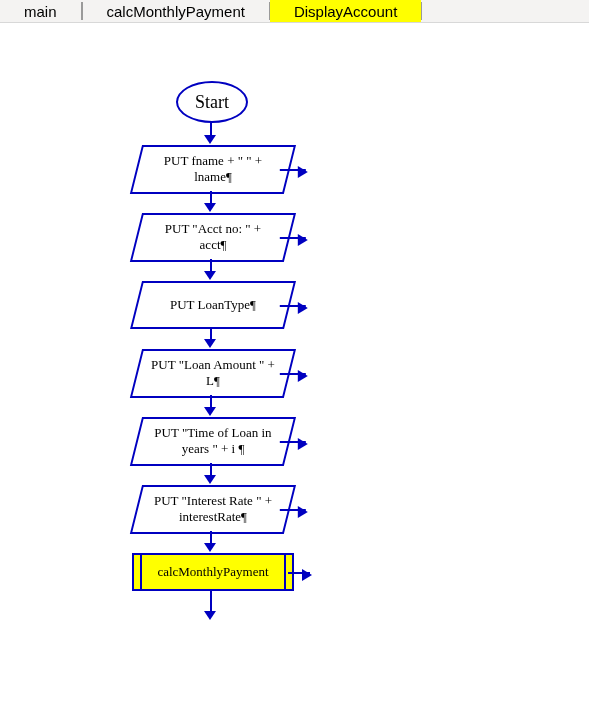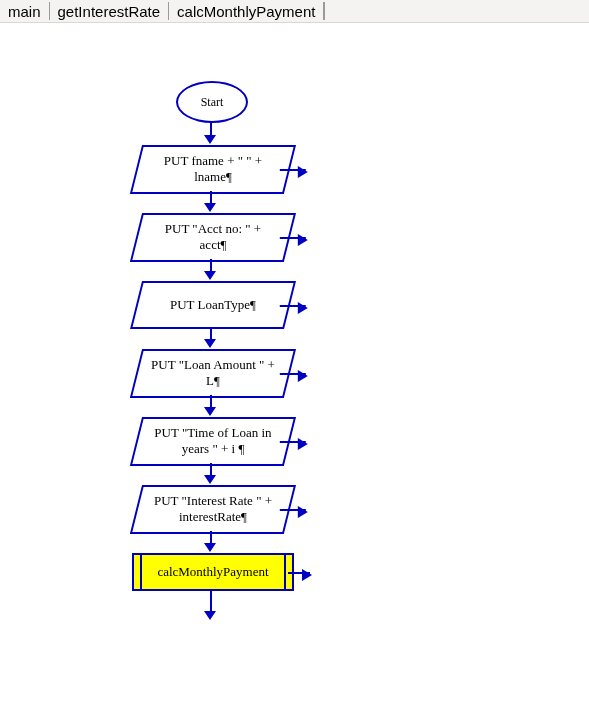--- a/index.html
+++ b/index.html
@@ -1,28 +1,28 @@
 <!DOCTYPE html>
 <html><head>
 <meta charset="utf-8">
 <style>
   html,body{margin:0;padding:0;background:#fff;font-family:"Times New Roman",serif;font-size:14px;color:#000}
   .page{width:589px;height:711px;position:relative}
   
   .tabs{display:flex;align-items:stretch;height:22px;background:#f4f3f2;border-bottom:1px solid #d8d8d8;font-family:Arial,Helvetica,sans-serif;font-size:15px}
-  .tab{padding:0 8px;display:flex;align-items:center;cursor:pointer;white-space:nowrap}
+  .tab{padding:0 24px;display:flex;align-items:center;cursor:pointer;white-space:nowrap}
   .sep{width:1px;margin:2px 0;background:#9a9a9a}
   .tab.active{background:#ffff00}
   
   .chart{position:relative;width:100%;height:calc(100% - 22px)}
   
   .vline{position:absolute;left:210px;width:0;border-left:2px solid #0000c0}
   .arrowdown{position:absolute;left:204px;width:0;height:0;border-left:6px solid transparent;border-right:6px solid transparent;border-top:9px solid #0000c0}
   
-  .term{position:absolute;border:2px solid #0000c0;border-radius:50%;display:flex;align-items:center;justify-content:center;font-size:12px;background:#fff}
+  .term{position:absolute;border:2px solid #0000c0;border-radius:50%;display:flex;align-items:center;justify-content:center;font-size:18px;background:#fff}
   
   .io{position:absolute;border:2px solid #0000c0;transform:skewX(-14deg);background:#fff}
   .io .txt{transform:skewX(14deg);padding:6px 12px;text-align:center;font-size:13px;line-height:1.25}
   .io .outarrow{position:absolute;right:-18px;top:50%;width:26px;height:0;border-top:2px solid #0000c0;transform:skewX(14deg)}
   .io .outarrow:after{content:"";position:absolute;right:-2px;top:-5px;border-left:10px solid #0000c0;border-top:6px solid transparent;border-bottom:6px solid transparent}
   
   .sub{position:absolute;border:2px solid #0000c0;background:#ffff00}
   .sub .stripe{position:absolute;top:0;bottom:0;width:0;border-left:2px solid #0000c0}
   .sub .stripeL{left:6px}
   .sub .stripeR{right:6px}
@@ -30,24 +30,24 @@
   .sub .outarrow{position:absolute;right:-18px;top:50%;width:22px;height:0;border-top:2px solid #0000c0}
   .sub .outarrow:after{content:"";position:absolute;right:-2px;top:-5px;border-left:10px solid #0000c0;border-top:6px solid transparent;border-bottom:6px solid transparent}
 </style>
 </head>
 <body>
 <div class="page">
 
   <div class="tabs">
     <div class="tab">main</div>
     <div class="sep"></div>
-    <div class="tab">getInterestRate</div>
     <div class="sep"></div>
     <div class="tab">calcMonthlyPayment</div>
     <div class="sep"></div>
+    <div class="tab active">DisplayAccount</div>
     <div class="sep"></div>
   </div>
 
   <div class="chart">
 
     <div class="term" style="left:176px;top:58px;width:68px;height:38px">
       <span>Start</span>
     </div>
     <div class="vline" style="top:98px;height:16px"></div>
     <div class="arrowdown" style="top:112px"></div>

